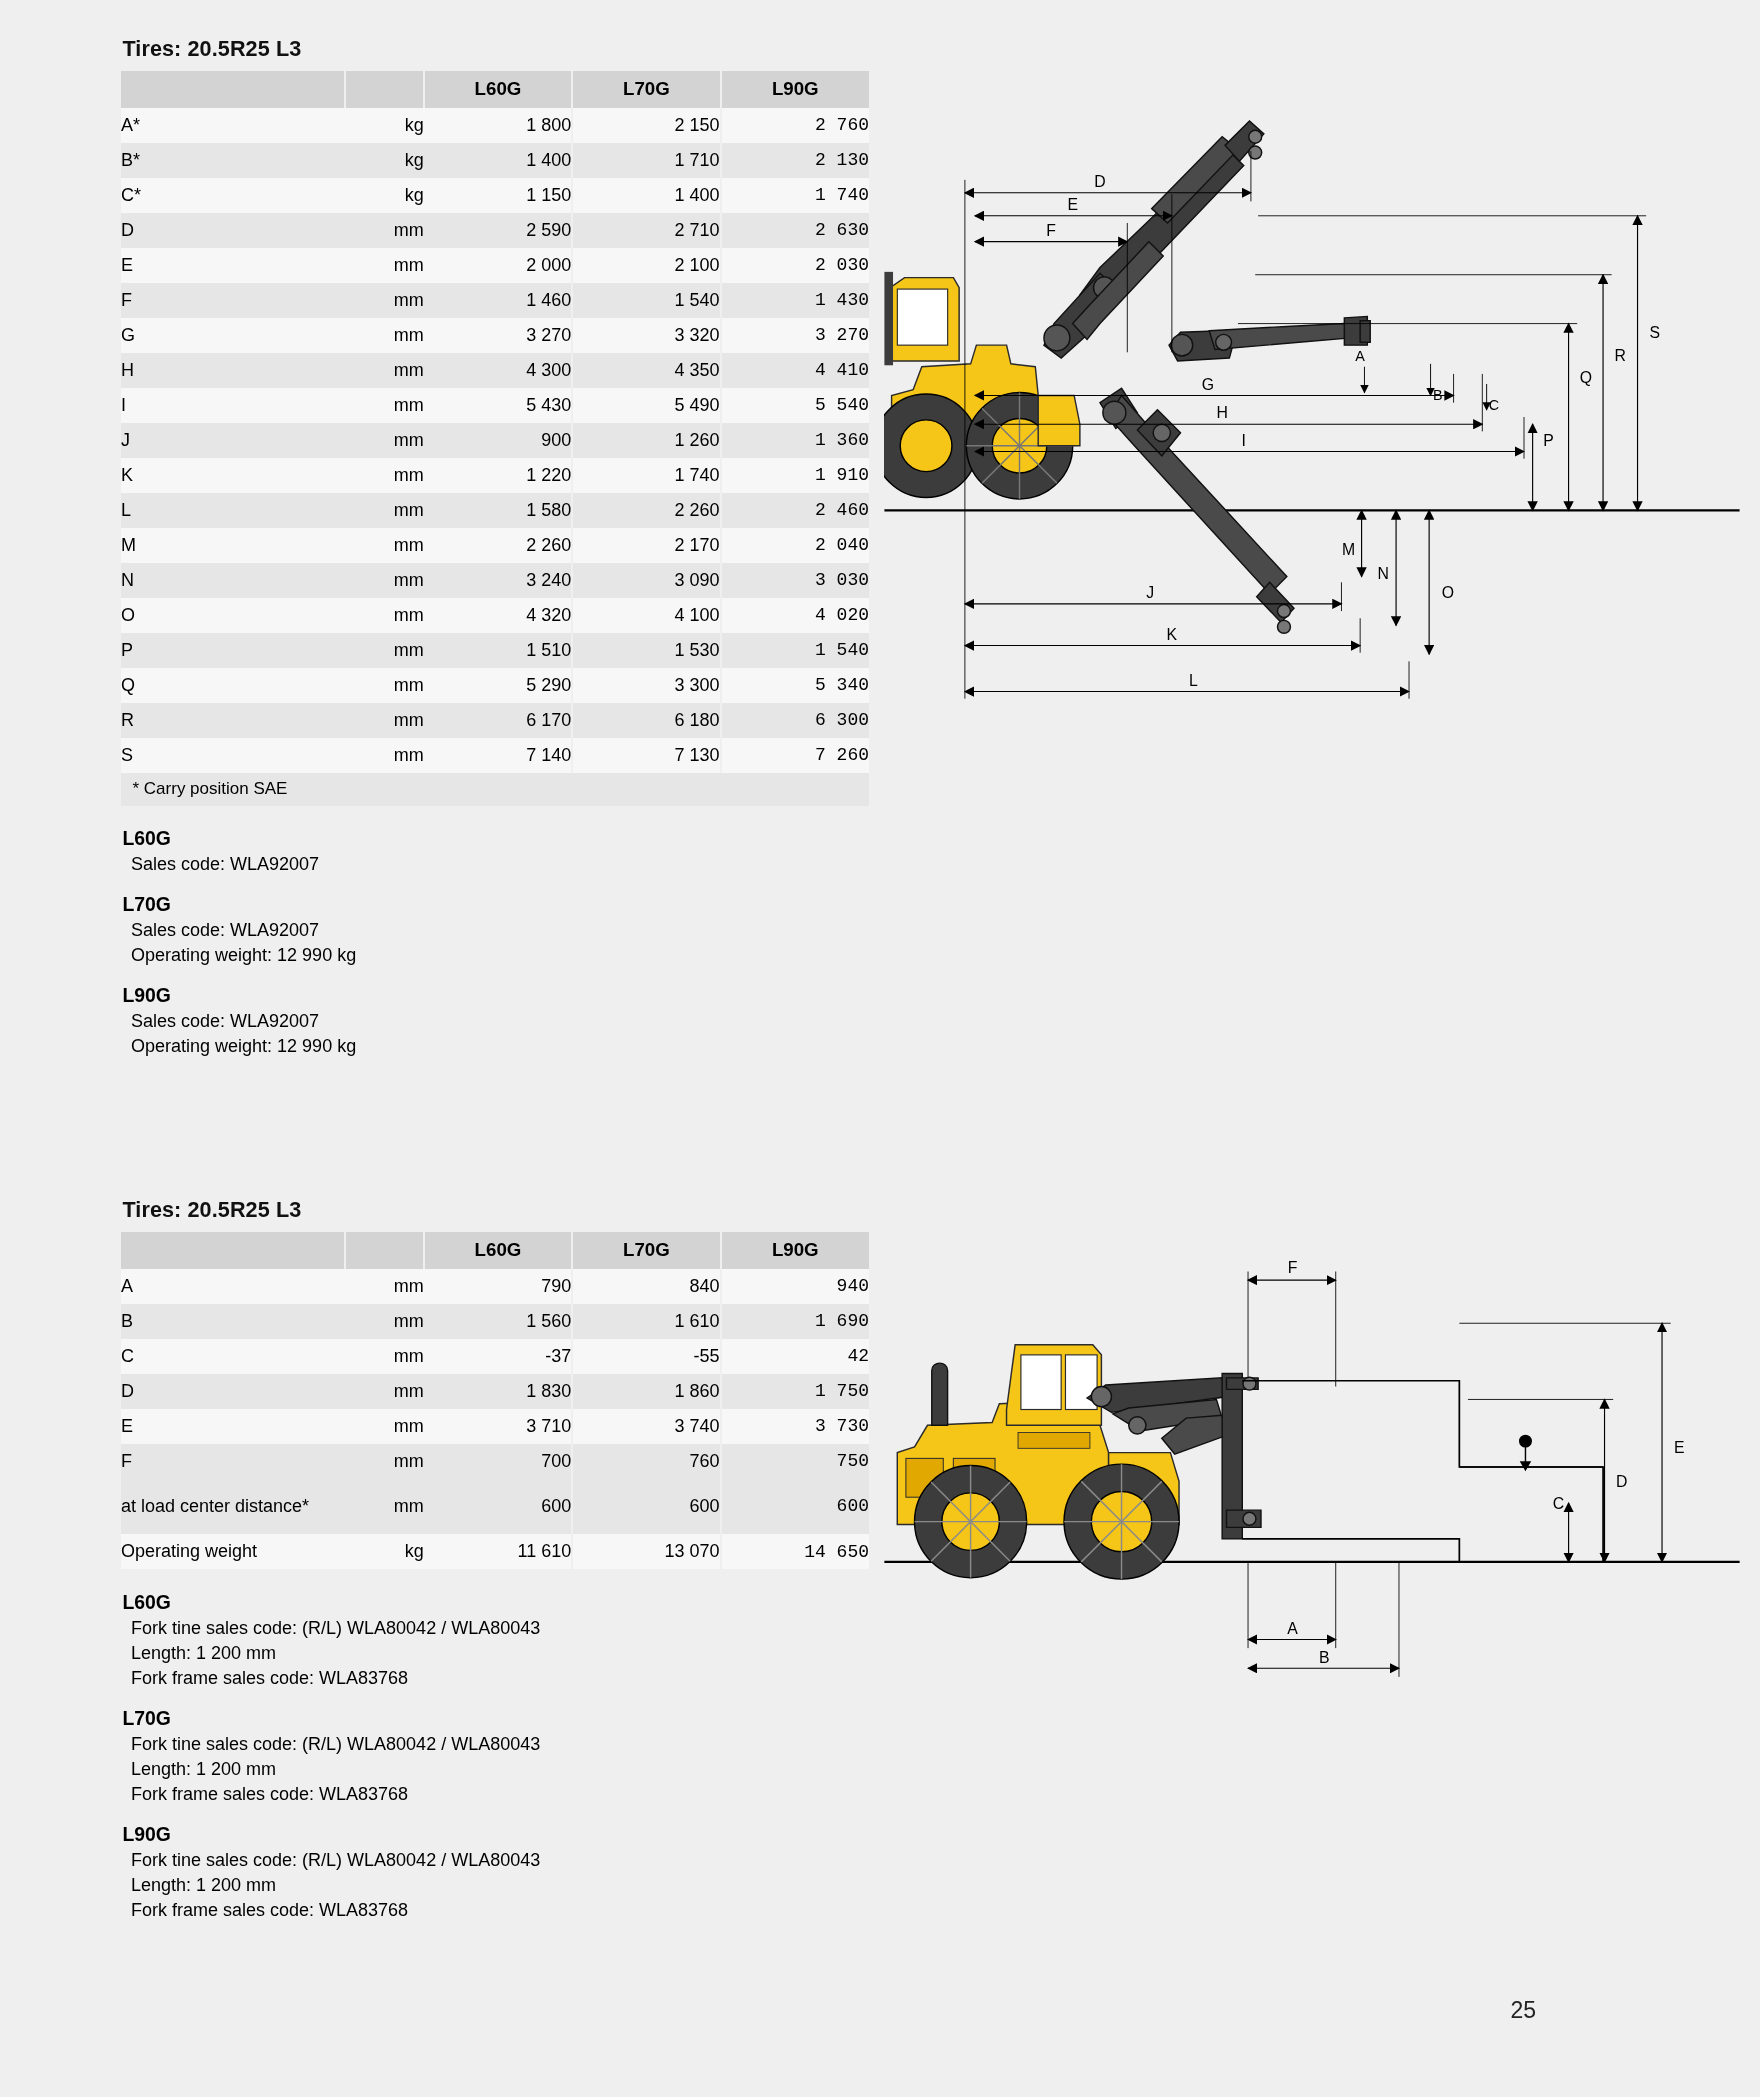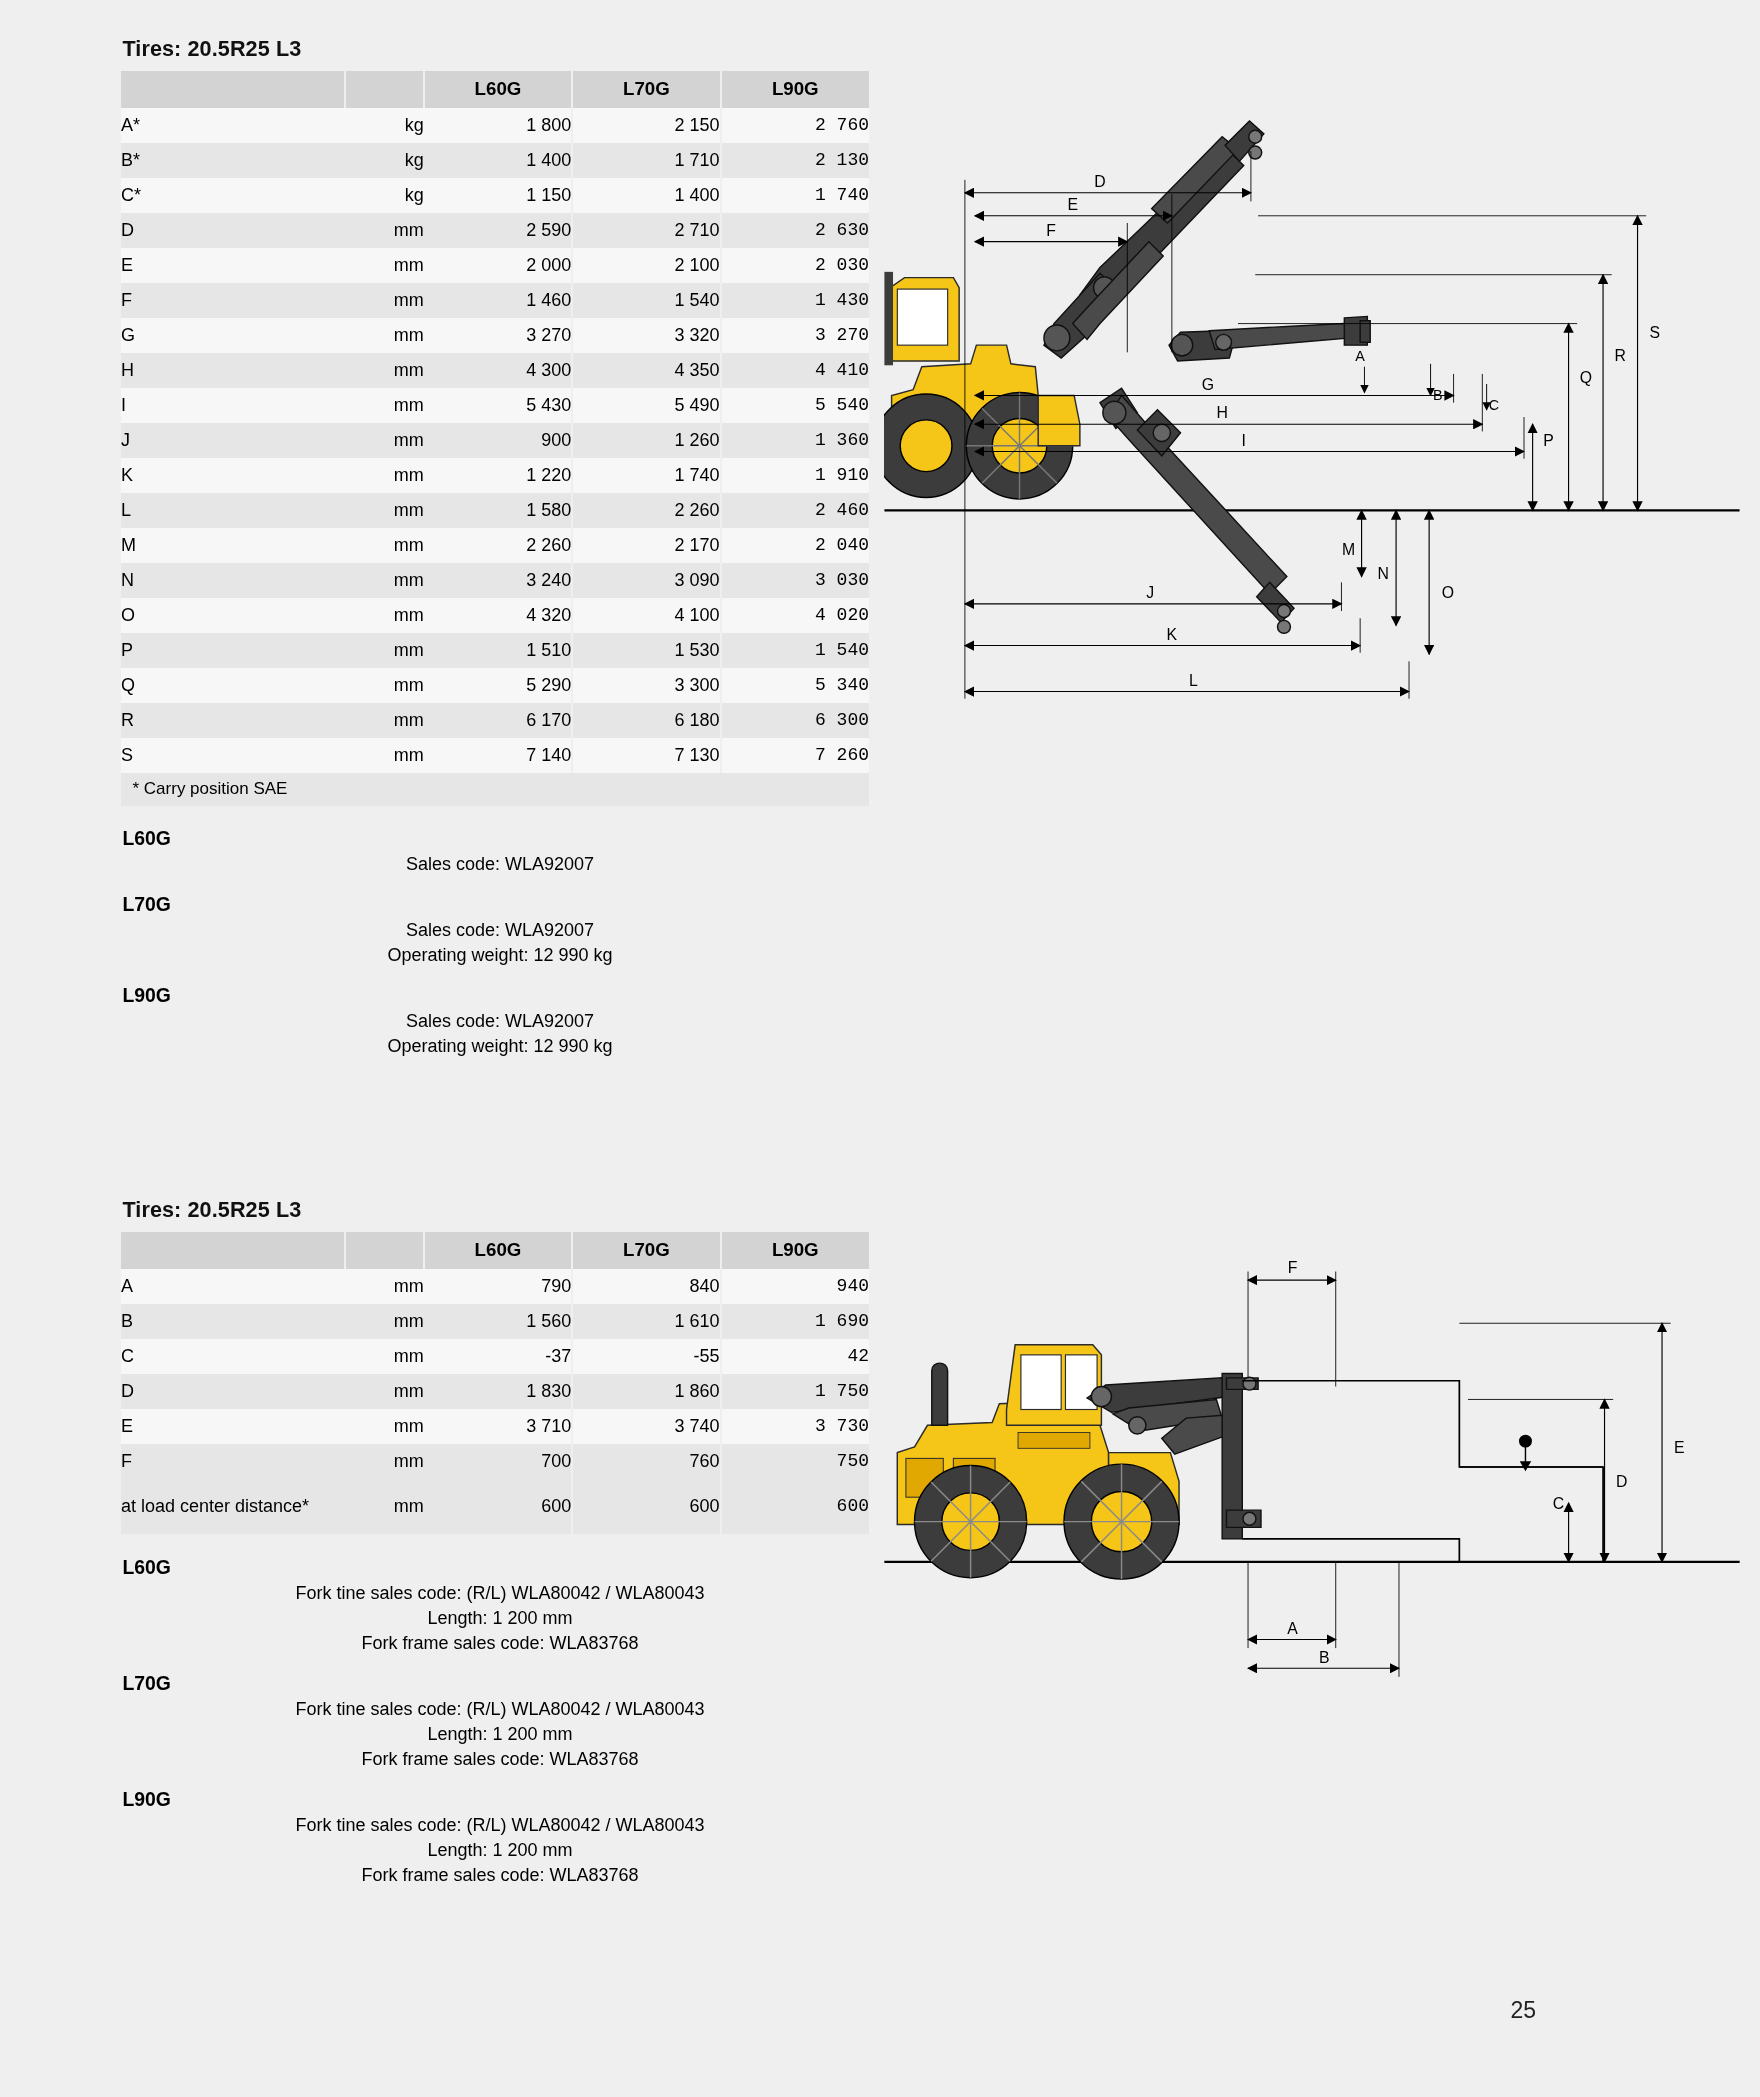--- a/index.html
+++ b/index.html
@@ -113,21 +113,20 @@
   .note-block { margin-bottom: 16px; }
   .note-model {
     font-size: 19.4px;
     font-weight: bold;
     margin: 0 0 2.9px 1.4px;
   }
   .note-line {
     font-size: 18px;
     margin: 0 0 1.4px 10px;
     line-height: 1.32;
-    text-align: center;
   }
 
   
   .figure-top {
     position: absolute;
     left: 884px;
     top: 108px;
     width: 856px;
     height: 848px;
   }
@@ -394,20 +393,27 @@
           <td class="val">700</td>
           <td class="val">760</td>
           <td class="val">750</td>
         </tr>
         <tr class="even tall">
           <td class="lbl two-line">at load center distance*</td>
           <td class="unit">mm</td>
           <td class="val">600</td>
           <td class="val">600</td>
           <td class="val">600</td>
+        </tr>
+        <tr class="odd">
+          <td class="lbl">Operating weight</td>
+          <td class="unit">kg</td>
+          <td class="val">11 610</td>
+          <td class="val">13 070</td>
+          <td class="val">14 650</td>
         </tr>
       </tbody>
     </table>
 
     <div class="notes">
       <div class="note-block">
         <div class="note-model">L60G</div>
         <div class="note-line">Fork tine sales code: (R/L) WLA80042 / WLA80043</div>
         <div class="note-line">Length: 1 200 mm</div>
         <div class="note-line">Fork frame sales code: WLA83768</div>

